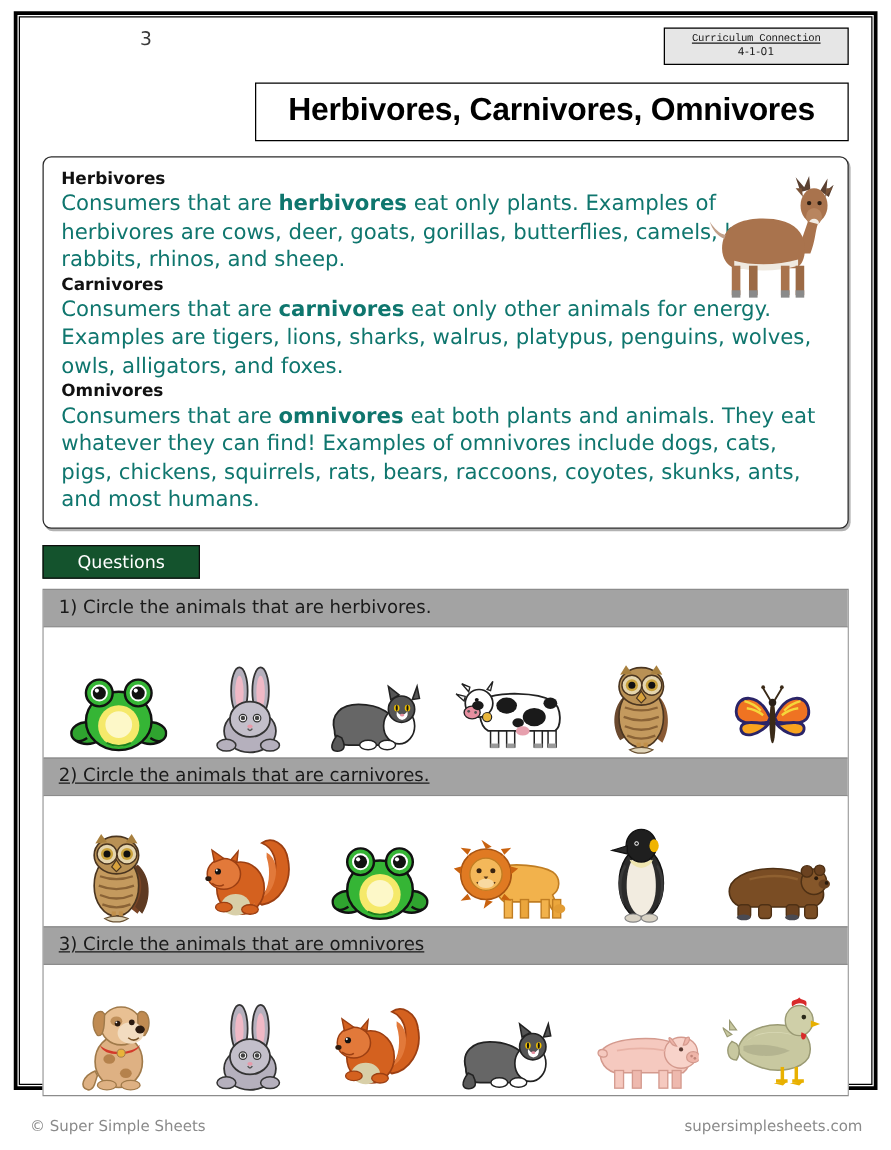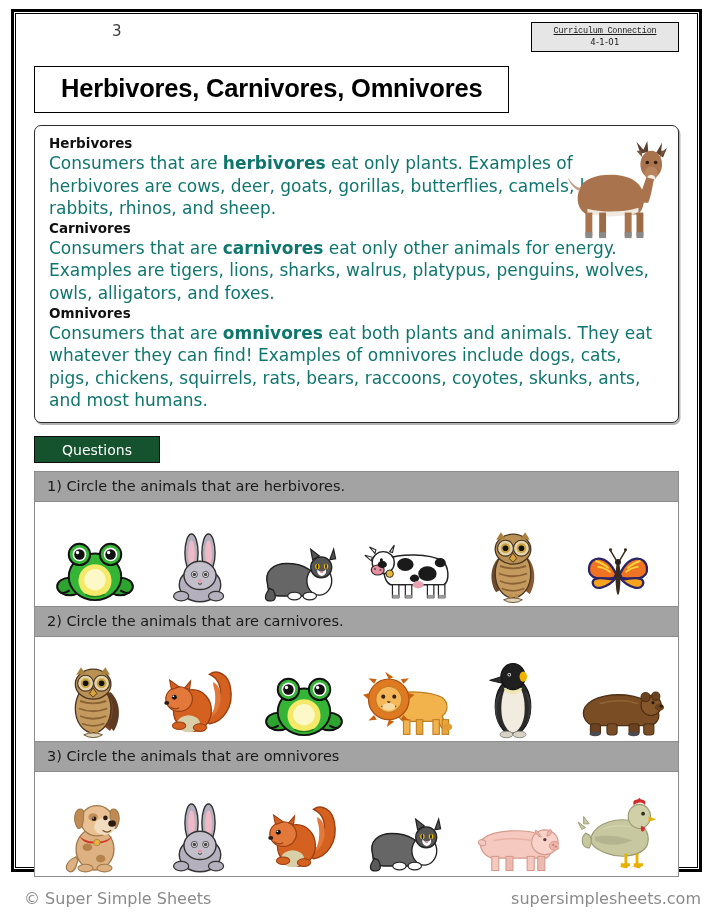--- a/index.html
+++ b/index.html
@@ -33,21 +33,21 @@
   .spacer { flex:1 1 auto; }
   .cc-badge {
     border:1.5px solid #000; background:#e6e6e6;
     padding:3px 12px 4px 12px; text-align:center; line-height:1.25;
     font-size:8.5px; color:#1a1a1a; min-width:148px;
   }
   .cc-badge .cc-t { text-decoration:underline; letter-spacing:-0.2px; display:block;font-family:Liberation Mono, monospace; }
   .cc-badge .cc-c { display:block; letter-spacing:0.3px; }
 
   
-  .title-row { display:flex; justify-content:flex-start; margin-top:6px; }
+  .title-row { display:flex; justify-content:flex-end; margin-top:6px; }
   .title-box {
     border:1.5px solid #000; background:#fff;
     padding:7px 26px 9px 26px;
     font-size:25.5px; font-weight:bold; color:#000;
     font-family:"Liberation Sans", sans-serif;
     letter-spacing:-0.2px;
   }
 
   
   .info-box {
@@ -76,33 +76,33 @@
     display:flex; align-items:center; justify-content:center;
     width:196px; border:1px solid #9a9a9a; border-left:none;
   }
 
   
   .qtable { margin-top:8px; border:1.2px solid #8c8c8c; background:#fff; }
   .q-prompt {
     background:#a3a3a3; border-bottom:1.2px solid #8c8c8c;
     padding:6px 10px 7px 12px; font-size:14.5px; color:#1a1a1a;
   }
-  .q-row + .q-row .q-prompt { border-top:1.2px solid #8c8c8c; }
+  .q-row + .q-row .q-prompt { border-top:1.2px solid #8c8c8c;text-decoration:underline; }
   .q-animals {
     display:flex; align-items:flex-end; justify-content:space-around;
     height:104px; padding:4px 8px 2px 8px; background:#fff;
   }
   .animal { width:92px; height:96px; display:flex; align-items:flex-end; justify-content:center; }
   .animal svg { display:block; }
 
   
   .footer {
-    position:absolute; left:24px; right:12px; bottom:12px;
+    position:absolute; left:24px; right:23px; bottom:12px;
     display:flex; justify-content:space-between; align-items:center;
-    font-size:16px; color:#8a8a8a;
+    font-size:12px; color:#8a8a8a;
   }
 </style>
 </head>
 <body>
 
 <div class="page">
 
   <div class="frame-outer"></div>
   <div class="frame-inner"></div>
 

